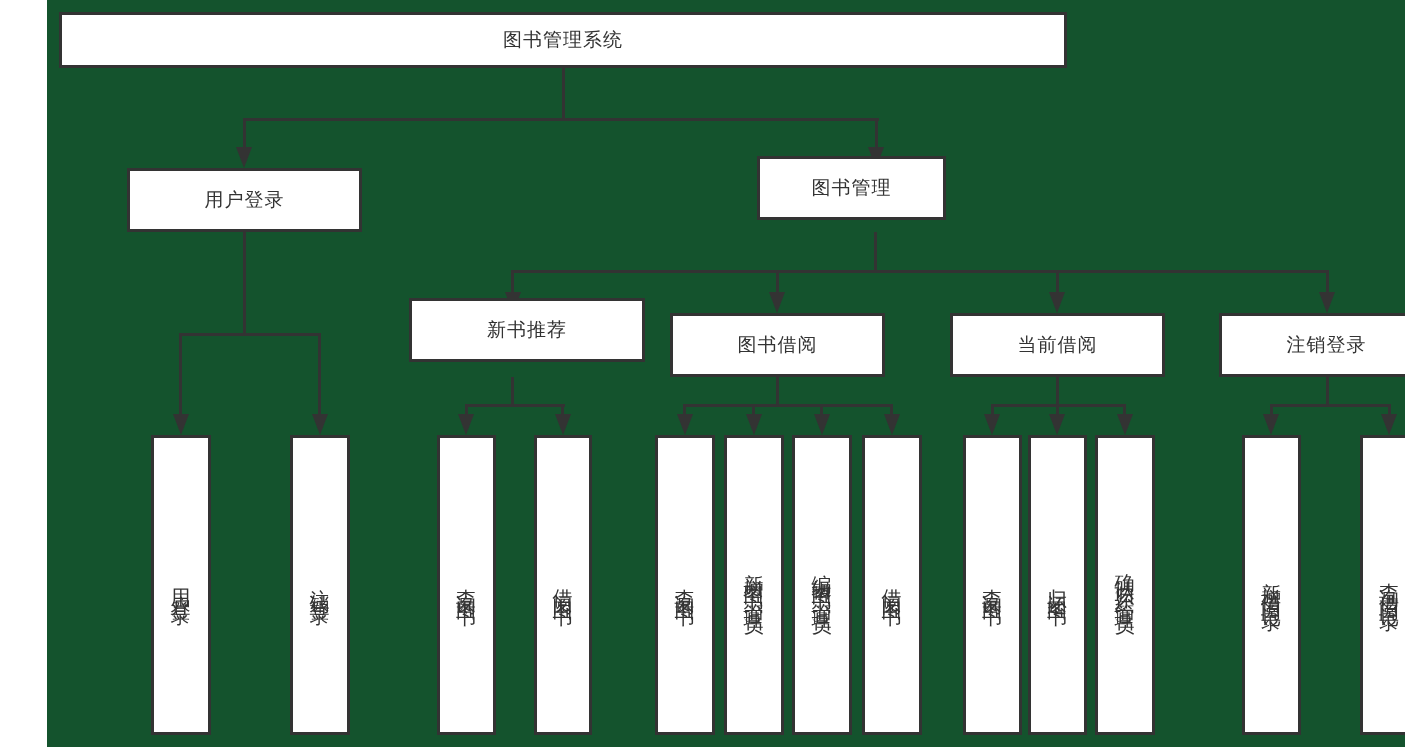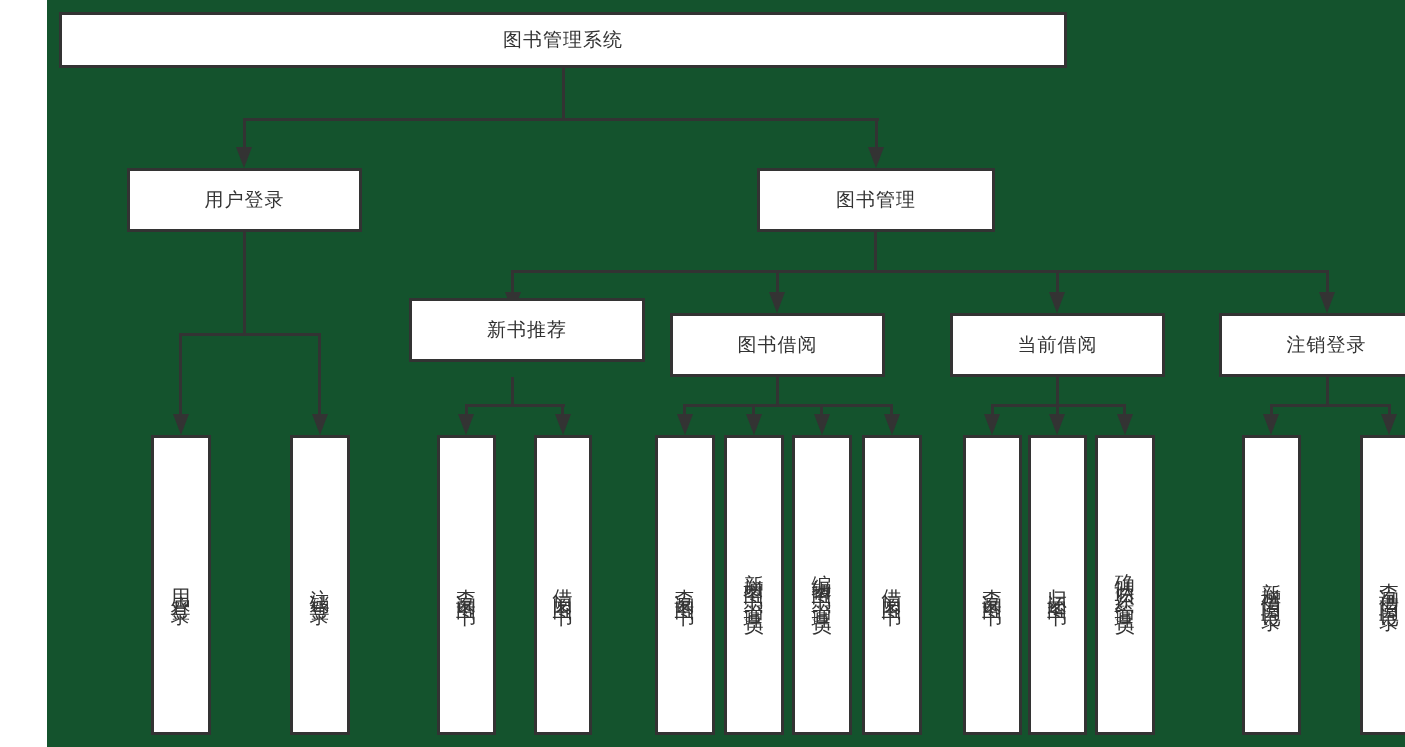--- a/index.html
+++ b/index.html
@@ -30,21 +30,21 @@
   <div class="box root">图书管理系统</div>
 
   <div class="vl" style="left:515px;top:68px;height:53px"></div>
   <div class="hl" style="left:196px;top:118px;width:636px"></div>
   <div class="vl" style="left:196px;top:118px;height:32px"></div>
   <div class="ah" style="left:189px;top:147px"></div>
   <div class="vl" style="left:828px;top:118px;height:32px"></div>
   <div class="ah" style="left:821px;top:147px"></div>
 
   <div class="box lvl" style="left:80px;top:168px;width:235px">用户登录</div>
-  <div class="box lvl" style="left:710px;top:168px;width:238px">图书管理</div>
+  <div class="box lvl" style="left:710px;top:156px;width:189px">图书管理</div>
 
   <div class="vl" style="left:196px;top:232px;height:104px"></div>
   <div class="hl" style="left:132px;top:333px;width:142px"></div>
   <div class="vl" style="left:132px;top:333px;height:83px"></div>
   <div class="ah" style="left:126px;top:414px"></div>
   <div class="vl" style="left:271px;top:333px;height:83px"></div>
   <div class="ah" style="left:265px;top:414px"></div>
 
   <div class="vl" style="left:827px;top:232px;height:41px"></div>
   <div class="hl" style="left:464px;top:270px;width:817px"></div>

